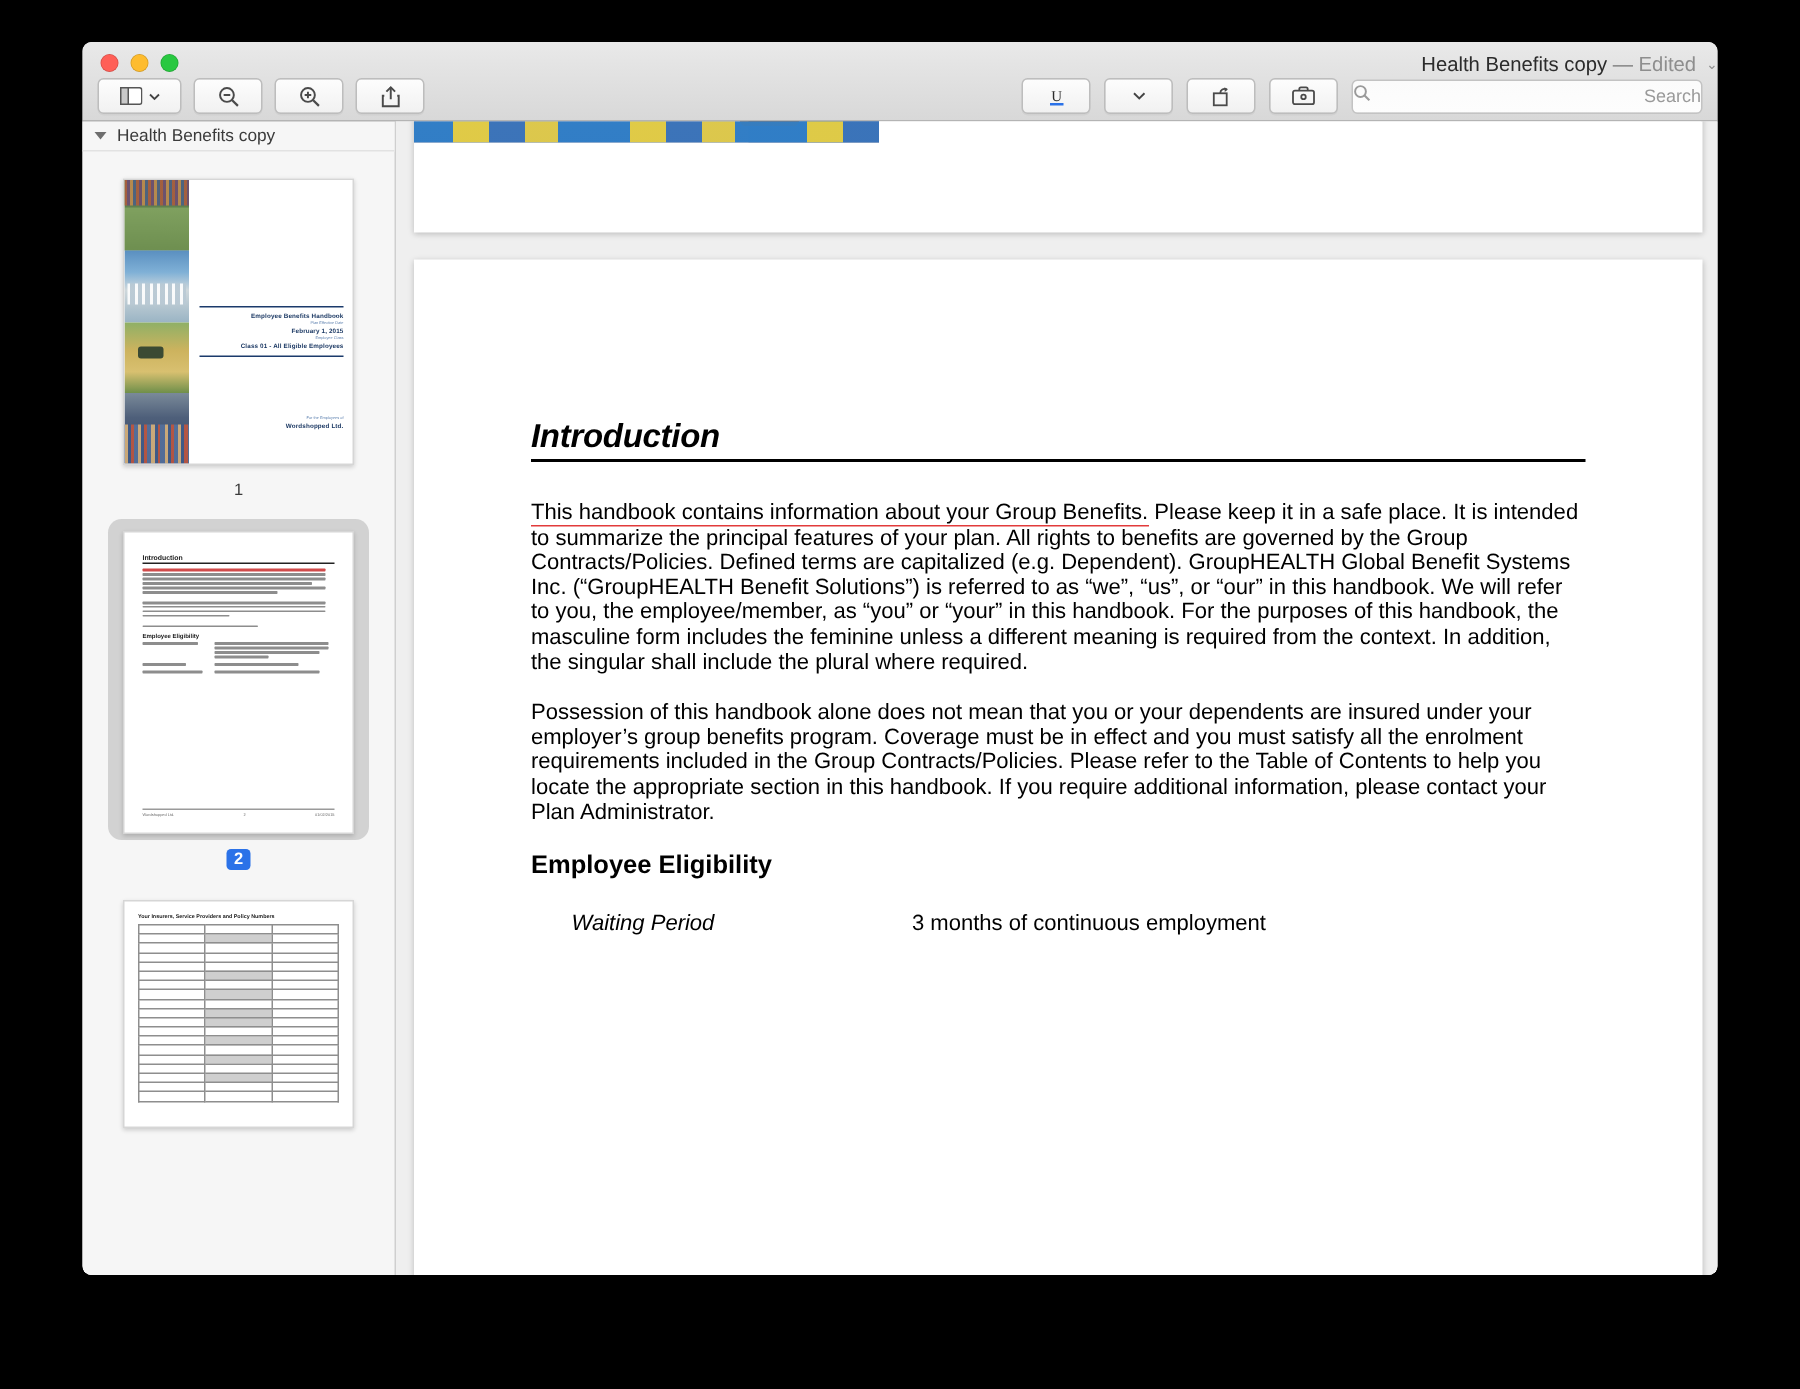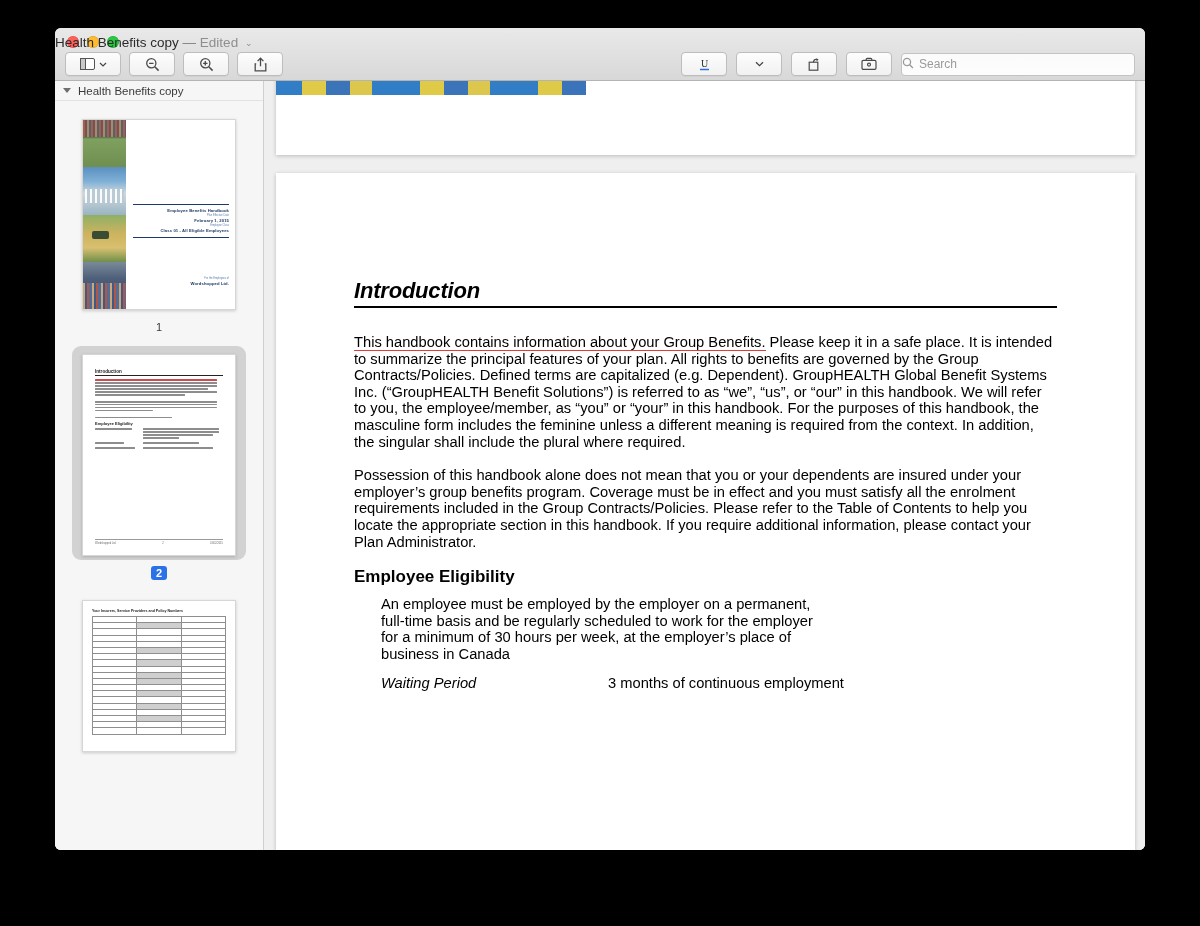--- a/index.html
+++ b/index.html
@@ -40,21 +40,21 @@
     width: 12px; height: 12px; border-radius: 50%;
     box-shadow: inset 0 0 0 0.5px rgba(0,0,0,0.18);
   }
   .light.red    { background: #ff5f57; }
   .light.yellow { background: #febc2e; }
   .light.green  { background: #28c840; }
 
   .title-center {
     position: absolute;
     top: 6px; left: 0; right: 0;
-    text-align: left;
+    text-align: right;
     font-size: 13.5px;
     color: #2b2b2b;
     line-height: 17px;
     white-space: nowrap;
   }
   .title-center .edited { color: #8e8e8e; }
   .title-center .dash   { color: #7d7d7d; }
   .title-chevron {
     display: inline-block;
     font-size: 9px;
@@ -86,21 +86,21 @@
     box-shadow: 0 1px 0 rgba(0,0,0,0.04);
   }
   .tbtn.wide { min-width: 40px; }
   .tbtn svg { display: block; }
 
   .search-field {
     width: 232px; height: 21px;
     background: linear-gradient(to bottom, #fbfbfb, #fdfdfd);
     border: 1px solid #c3c3c3;
     border-radius: 4px;
-    display: flex; align-items: center; justify-content: flex-start;
+    display: flex; align-items: center; justify-content: space-between;
     gap: 5px;
   }
   .search-field .sf-text {
     font-size: 12px; color: #9a9a9a;
   }
 
   
   .body {
     flex: 1 1 auto;
     display: flex;
@@ -718,21 +718,20 @@
 
             <p class="doc-p"><span class="redline">This handbook contains information about your Group Benefits.</span><span>  Please keep it in a safe place.  It is intended to summarize the principal features of your plan.  All rights to benefits are governed by the Group Contracts/Policies.  Defined terms are capitalized (e.g. Dependent).  GroupHEALTH Global Benefit Systems Inc. (“GroupHEALTH Benefit Solutions”) is referred to as “we”, “us”, or “our” in this handbook.  We will refer to you, the employee/member, as “you” or “your” in this handbook.  For the purposes of this handbook, the masculine form includes the feminine unless a different meaning is required from the context.  In addition, the singular shall include the plural where required.</span></p>
 
             <p class="doc-p">Possession of this handbook alone does not mean that you or your dependents are insured under your employer’s group benefits program.  Coverage must be in effect and you must satisfy all the enrolment requirements included in the Group Contracts/Policies.  Please refer to the Table of Contents to help you locate the appropriate section in this handbook.  If you require additional information, please contact your Plan Administrator.</p>
 
 
             <h2 class="doc-h2">Employee Eligibility</h2>
 
             <div class="defs">
               <div class="def-row">
-                <div class="def-desc">An employee must be employed by the employer on a permanent, full-time basis and be regularly scheduled to work for the employer for a minimum of 30 hours per week, at the employer’s place of business in Canada</div>
               </div>
               <div class="def-row">
                 <div class="def-term">Waiting Period</div>
                 <div class="def-desc">3 months of continuous employment</div>
               </div>
             </div>
 
           </div>
         </div>
 

